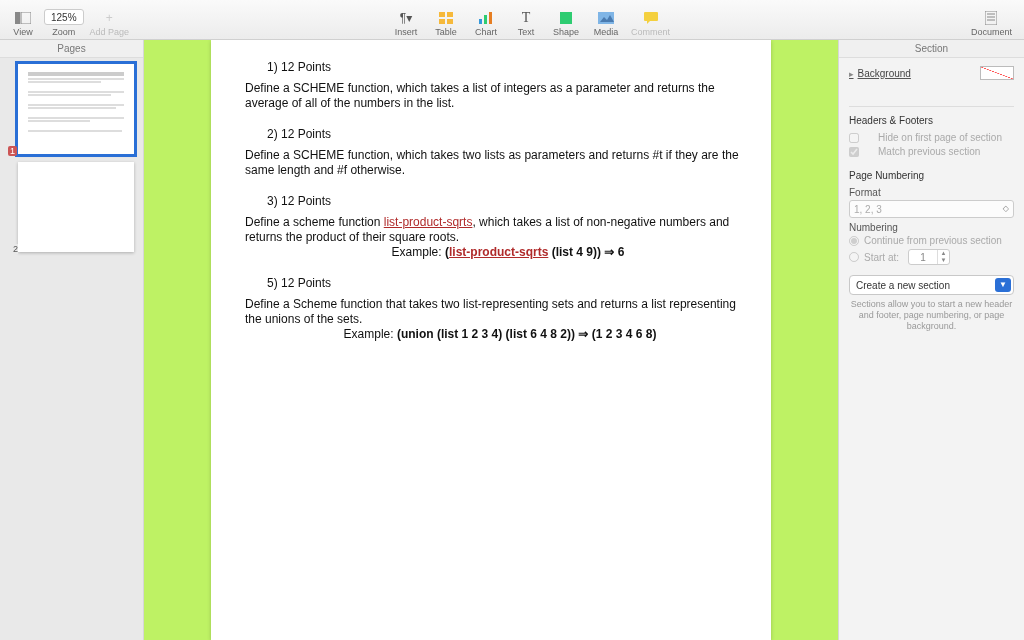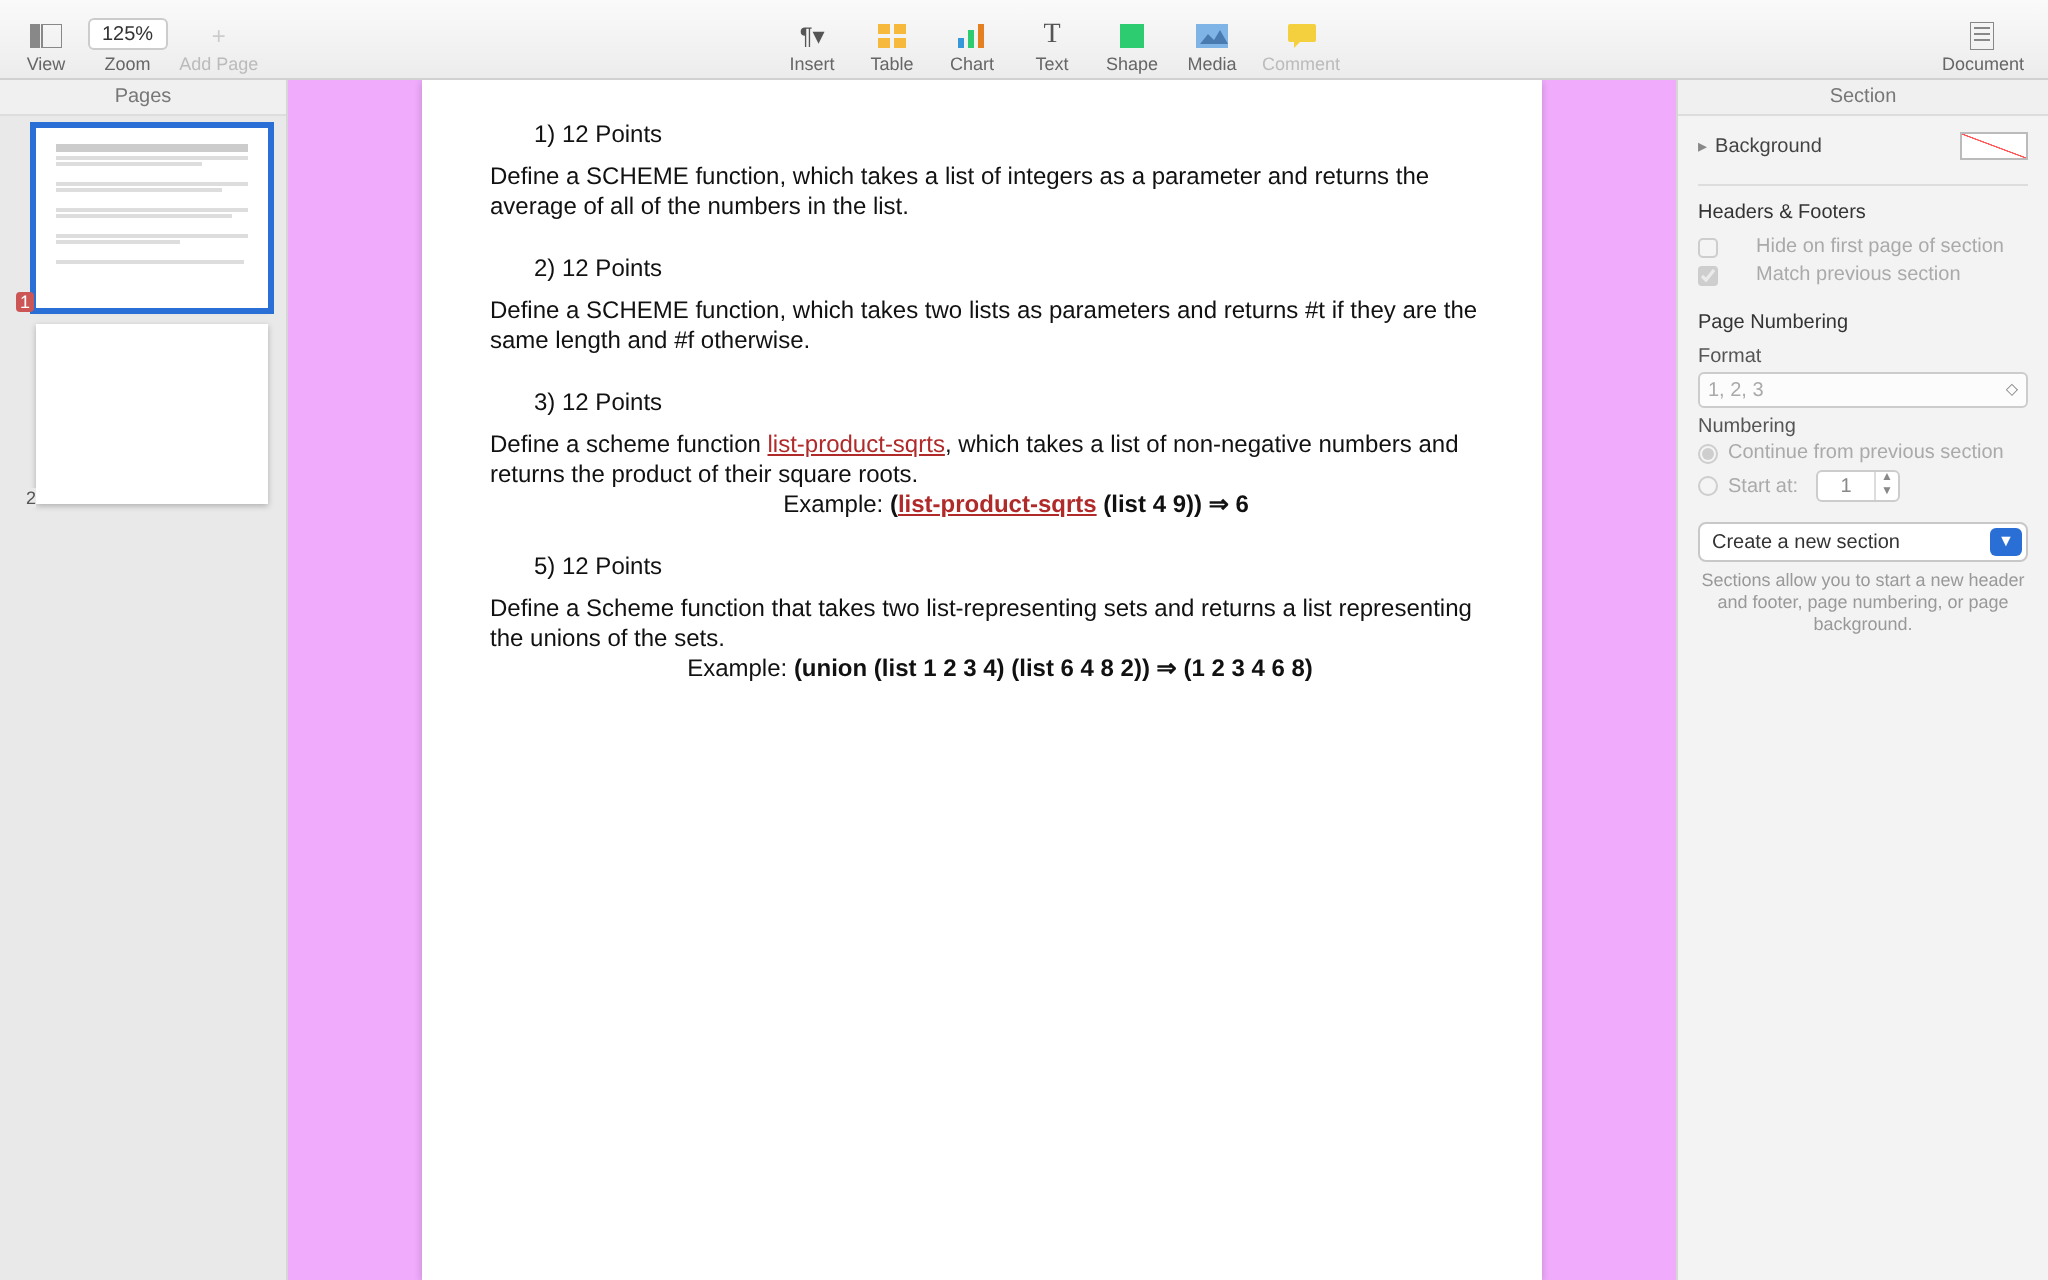--- a/index.html
+++ b/index.html
@@ -21,34 +21,34 @@
 .main { flex: 1; display: flex; overflow: hidden; }
 .thumbs-col { width: 144px; background: #e9e9e9; border-right: 1px solid #d6d6d6; display: flex; flex-direction: column; }
 .thumbs-header { font-size: 10px; color: #777; text-align: center; padding: 3px 0; border-bottom: 1px solid #ddd; background: #f0f0f0;}
 .thumbs-body { flex: 1; overflow: auto; padding: 6px 10px; }
 .thumb-wrap { position: relative; margin-bottom: 8px; }
 .thumb { width: 116px; height: 90px; background: #fff; box-shadow: 0 1px 3px rgba(0,0,0,0.25); margin-left: 8px; padding: 6px; font-size: 2px; line-height: 2px; color: #aaa; overflow: hidden;}
 .thumb.selected { outline: 3px solid #2a6fd6; }
 .thumb-num { position: absolute; left: -2px; bottom: -2px; font-size: 9px; color: #555; background: #e9e9e9; width: 10px; text-align: right;}
 .thumb-num.sel { background: #c55; color: #fff; border-radius: 2px; padding: 0 2px; width: auto;}
 
-.canvas-col { flex: 1; background: #f0abfc; display: flex; justify-content: center; overflow: auto; padding: 0; }
+.canvas-col { flex: 1; background: #bef264; display: flex; justify-content: center; overflow: auto; padding: 0; }
 .page { width: 560px; background: #fff; box-shadow: 0 1px 4px rgba(0,0,0,0.2); padding: 20px 30px 60px 34px; font-size: 12px; line-height: 1.25; color: #111; font-family: Arial, sans-serif;}
 .q { margin-bottom: 16px; }
 .q-head { font-weight: 400; margin-bottom: 6px; margin-left: 22px; font-size: 12px; }
 .q-body { font-size: 12px; }
 .example { margin-left: 30px; font-size: 12px; text-align: center; }
 .example b { font-weight: bold; }
 .red { color: #b02a2a; text-decoration: underline; }
 
 
 .inspector { width: 186px; background: #f3f3f3; border-left: 1px solid #d6d6d6; font-size: 10px; color: #555; display: flex; flex-direction: column;}
 .insp-header { font-size: 10px; text-align: center; padding: 3px 0; border-bottom: 1px solid #ddd; background: #f0f0f0; color: #777;}
 .insp-body { padding: 8px 10px; overflow: auto; flex: 1;}
-.insp-row { display: flex; align-items: center; justify-content: space-between; margin-bottom: 12px; }
+.insp-row { display: flex; align-items: center; justify-content: space-between; margin-bottom: 26px; text-decoration: underline; }
 .disclosure { font-size: 9px; color: #888; margin-right: 4px;}
 .insp-label { font-size: 10px; color: #444; }
 .bg-swatch { width: 34px; height: 14px; border: 1px solid #bbb; background: linear-gradient(to top right, #fff 48%, #f55 49%, #f55 51%, #fff 52%); }
 .divider { border-top: 1px solid #ddd; margin: 6px 0 8px 0; }
 .section-title { font-size: 10px; font-weight: 400; color: #333; margin-bottom: 6px; }
 .chk-row { display: flex; align-items: center; gap: 19px; margin-bottom: 3px; font-size: 10px; color: #aaa; }
 .chk-row input { width: 10px; height: 10px; }
 .select-fake { border: 1px solid #ccc; background: #fcfcfc; border-radius: 3px; padding: 2px 4px; color: #aaa; font-size: 10px; width: 100%; position: relative; height: 18px; line-height: 13px; margin-bottom: 4px;}
 .select-fake::after{ content:"◇"; position:absolute; right:4px; top:1px; font-size:8px; color:#888;}
 .radio-row { display: flex; align-items: center; gap: 5px; margin-bottom: 3px; font-size: 10px; color: #aaa; }

